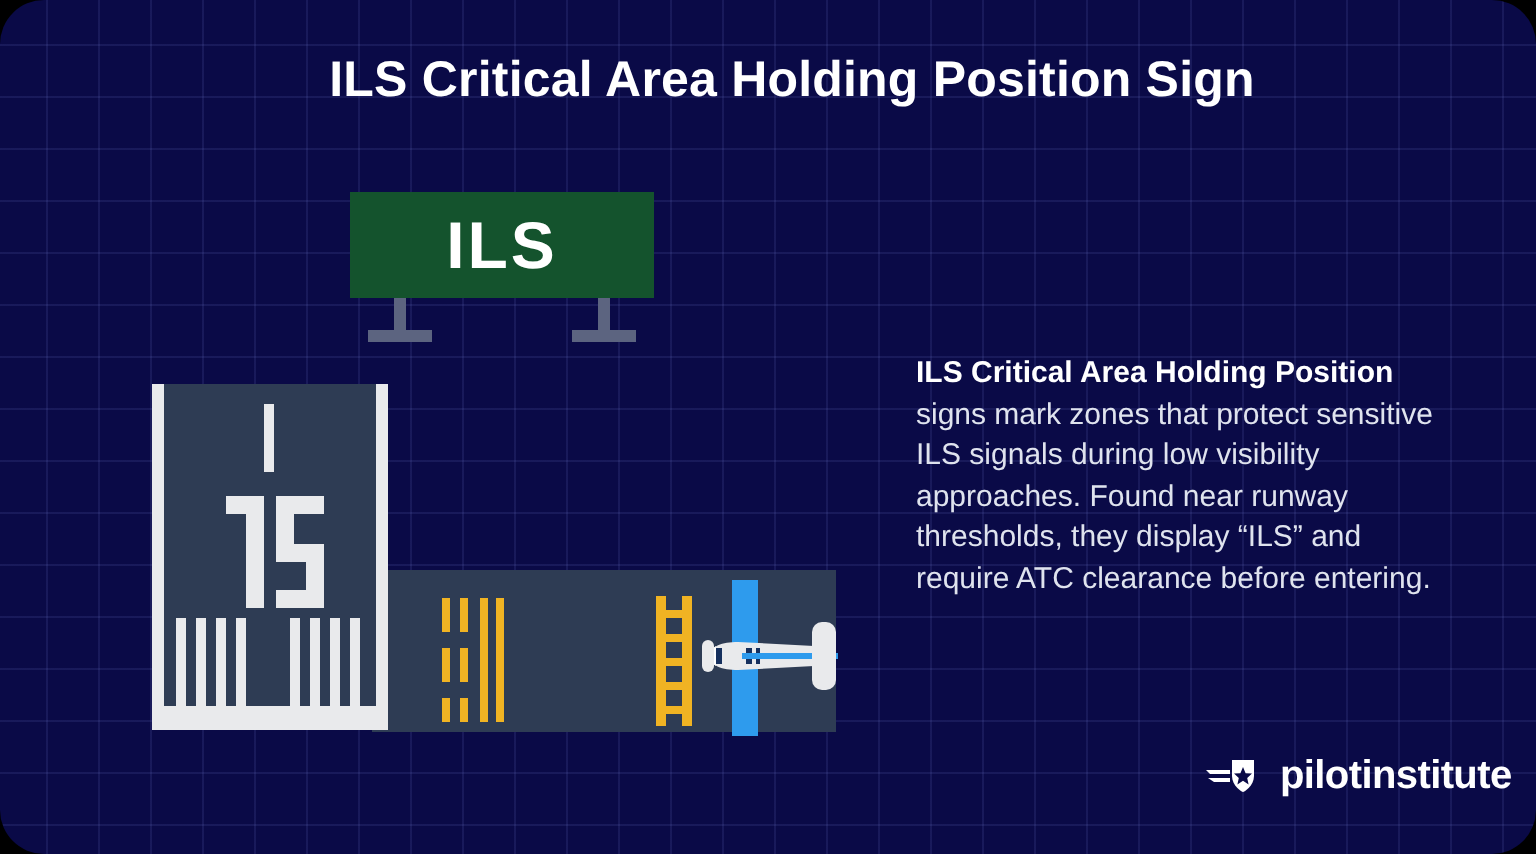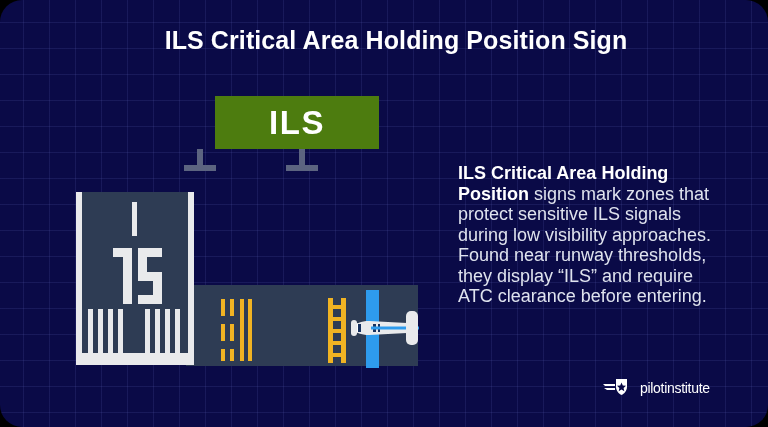--- a/index.html
+++ b/index.html
@@ -54,27 +54,26 @@
     position: absolute;
     left: 175px;
     top: 96px;
     width: 152px;
     height: 78px;
   }
   #ils-sign-board {
     position: absolute;
     left: 0;
     top: 0;
-    width: 164px;
+    width: 152px;
     height: 53px;
-    background: #4d7c0f;
+    background: #14532d;
     display: flex;
     align-items: center;
     justify-content: center;
-    margin-left: 40px;
   }
   #ils-sign-text {
     color: #ffffff;
     font-size: 33px;
     font-weight: bold;
     letter-spacing: 1.5px;
     line-height: 1;
   }
   .sign-leg {
     position: absolute;
@@ -291,44 +290,44 @@
     left: 349px;
     top: 303px;
     width: 73px;
     height: 50px;
   }
 
   
   #description-block {
     position: absolute;
     left: 458px;
-    top: 163px;
+    top: 177px;
     width: 260px;
     color: #dfe3ee;
-    font-size: 18px;
+    font-size: 15px;
     line-height: 20.5px;
   }
   #description-lead {
     color: #ffffff;
     font-weight: bold;
   }
 
   
   #logo-group {
     position: absolute;
     left: 603px;
     top: 377px;
     display: flex;
     align-items: center;
     gap: 7px;
   }
   #logo-text {
     color: #ffffff;
-    font-size: 14px;
-    font-weight: normal;
+    font-size: 20px;
+    font-weight: bold;
     letter-spacing: -0.3px;
   }
 </style>
 </head>
 <body>
 
 <div id="infographic">
 
   <div id="grid-overlay"></div>
 

